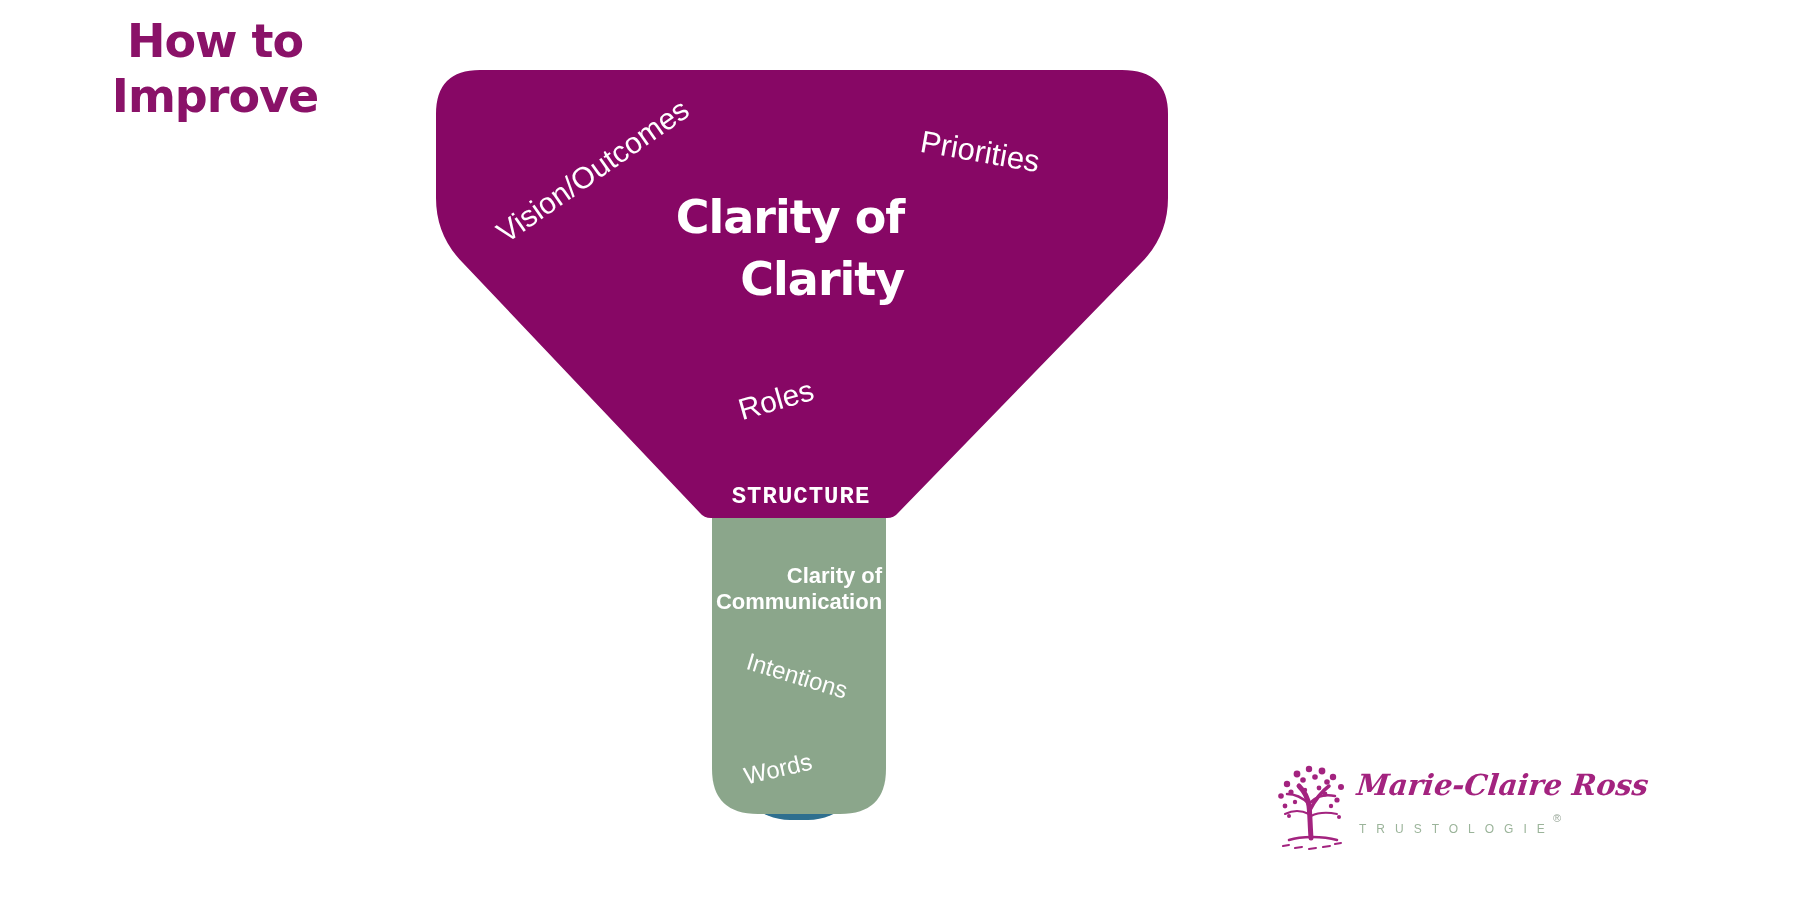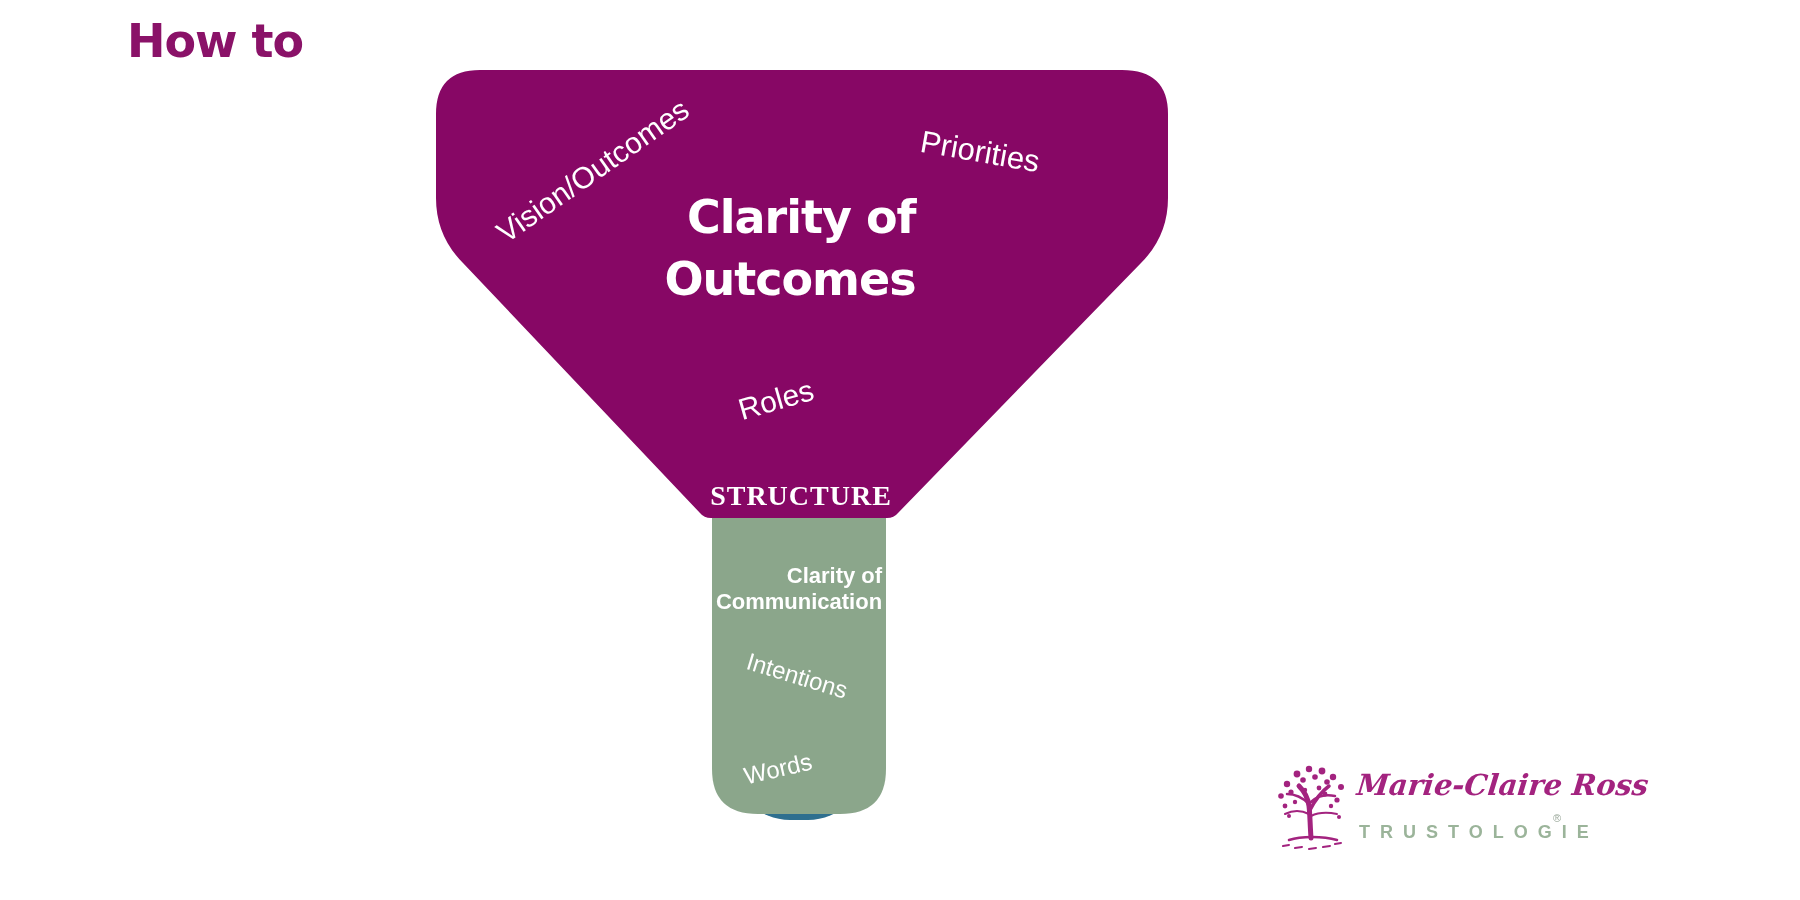--- a/index.html
+++ b/index.html
@@ -36,66 +36,67 @@
   .lbl-priorities{left:980px;top:152px;font-size:31px;transform:translate(-50%,-50%) rotate(10deg);}
   .lbl-roles{left:776px;top:400px;font-size:30px;transform:translate(-50%,-50%) rotate(-16deg);}
   .lbl-intentions{left:797px;top:676px;font-size:24px;transform:translate(-50%,-50%) rotate(17deg);}
   .lbl-words{left:778px;top:769px;font-size:24px;transform:translate(-50%,-50%) rotate(-13deg);}
   .heading{
     position:absolute;color:var(--white-text);text-align:right;
     font-weight:bold;white-space:nowrap;
     font-family:"DejaVu Sans","Liberation Sans",sans-serif;
   }
   .heading-thinking{left:790px;top:248px;transform:translate(-50%,-50%);font-size:46px;line-height:62px;letter-spacing:-1px;}
-  .heading-structure{left:801px;top:496px;transform:translate(-50%,-50%);font-size:28px;letter-spacing:1px;font-family:Liberation Serif, serif;}
+  .heading-structure{left:801px;top:496px;transform:translate(-50%,-50%);font-size:24px;letter-spacing:1px;font-family:Liberation Mono, monospace;}
   .heading-communication{left:799px;top:589px;transform:translate(-50%,-50%);font-size:22px;line-height:26px;font-family:"Liberation Sans",sans-serif;}
   
   .logo{position:absolute;left:1275px;top:760px;width:330px;height:95px;}
   .logo-tree{position:absolute;left:0;top:2px;width:74px;height:88px;}
   .logo-script{
     position:absolute;left:82px;top:8px;white-space:nowrap;
     font-family:"DejaVu Serif","Liberation Serif",serif;
     font-style:italic;font-weight:bold;font-size:29px;color:var(--logo-magenta);
     transform:skewX(-6deg);
   }
   .logo-reg{
     position:absolute;left:278px;top:52px;font-size:11px;color:var(--reg-gray);
     font-family:"Liberation Sans",sans-serif;font-style:normal;
   }
   .logo-brand{
     position:absolute;left:84px;top:62px;white-space:nowrap;
-    font-size:18px;font-weight:bold;letter-spacing:10px;color:var(--logo-green);
+    font-size:12px;font-weight:normal;letter-spacing:10px;color:var(--logo-green);
     font-family:"Liberation Sans",sans-serif;
   }
 </style>
 </head>
 <body>
 
 <div class="canvas">
 
   <div class="page-title">
     <div>How to</div>
+    <div>Improve</div>
   </div>
 
   <svg class="diagram-svg" viewBox="0 0 1800 900" xmlns="http://www.w3.org/2000/svg">
 
     <rect x="732" y="640" width="134" height="180" rx="58" fill="var(--teal)"></rect>
 
     <path fill="var(--green)" d="M 712 510 H 886 V 769 Q 886 814 840 814 H 758 Q 712 814 712 769 Z"></path>
 
     <path fill="var(--purple)" d="M 480 70 H 1122 Q 1168 70 1168 114 V 198 Q 1168 236 1141 263
              L 898 513 Q 894 518 887 518 H 711 Q 704 518 700 513
              L 463 263 Q 436 236 436 198 V 114 Q 436 70 480 70 Z"></path>
   </svg>
 
   <div class="flabel lbl-vision">Vision/Outcomes</div>
   <div class="flabel lbl-priorities">Priorities</div>
   <div class="heading heading-thinking">
     <div>Clarity of</div>
-    <div>Outcomes</div>
+    <div>Clarity</div>
   </div>
   <div class="flabel lbl-roles">Roles</div>
   <div class="heading heading-structure">STRUCTURE</div>
 
   <div class="heading heading-communication">
     <div>Clarity of</div>
     <div>Communication</div>
   </div>
   <div class="flabel lbl-intentions">Intentions</div>
   <div class="flabel lbl-words">Words</div>

